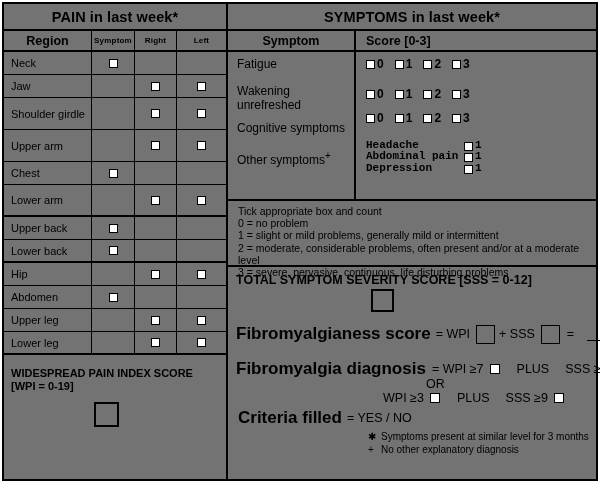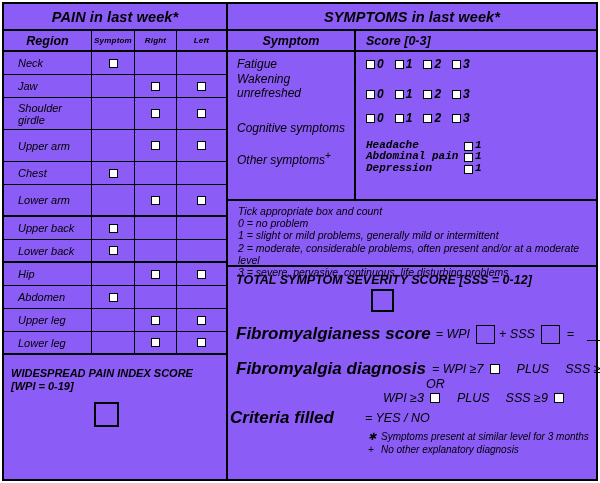--- a/index.html
+++ b/index.html
@@ -1,52 +1,52 @@
 <!DOCTYPE html>
 <html><head>
 <meta charset="utf-8">
 <style>
   html,body{margin:0;padding:0;width:600px;height:483px;overflow:hidden;background:#fff;}
   *{box-sizing:border-box;}
   .frame{
-    width:596px;height:479px;margin:2px;border:2.5px solid #000;background:#8b5cf6;
-    display:flex;font-family:"Liberation Sans",sans-serif;color:#000;font-style:italic;
+    width:596px;height:479px;margin:2px;border:2.5px solid #000;background:#737373;
+    display:flex;font-family:"Liberation Sans",sans-serif;color:#000;
     -webkit-font-smoothing:antialiased;
   }
   .panel-left{width:224px;border-right:2.5px solid #000;display:flex;flex-direction:column;}
   .panel-right{flex:1;display:flex;flex-direction:column;}
   .panel-title{height:27px;border-bottom:2.5px solid #000;display:flex;align-items:center;justify-content:center;font-weight:bold;font-size:14.5px;letter-spacing:.1px;}
 
   
   .pain-header{display:grid;grid-template-columns:88px 43px 42px 1fr;height:21px;border-bottom:2.5px solid #000;}
   .pain-header>div{border-right:1.8px solid #000;display:flex;align-items:center;justify-content:center;font-weight:bold;}
   .pain-header>div:last-child{border-right:none;}
   .h-region{font-size:12.5px;}
   .h-small{font-size:8px;letter-spacing:.2px;}
   .prow{display:grid;grid-template-columns:88px 43px 42px 1fr;height:23px;border-bottom:1.5px solid #000;}
   .prow.tall{height:32px;}
   .prow.gend{border-bottom:2.5px solid #000;}
   .prow>div{border-right:1.8px solid #000;display:flex;align-items:center;}
   .prow>div:last-child{border-right:none;}
-  .plabel{padding-left:14px;font-size:11px;}
+  .plabel{padding-left:7px;font-size:11px;}
   .pbox{justify-content:center;}
   .cb{width:9px;height:9px;border:1.6px solid #000;display:inline-block;background:#fff;flex:none;}
   .pain-footer{flex:1;padding:12px 8px 0 7px;font-weight:bold;font-size:11px;line-height:13px;}
   .wpi-box{width:25px;height:25px;border:2px solid #000;margin:9px 0 0 83px;}
 
   
   .sym-header{display:grid;grid-template-columns:128px 1fr;height:21px;border-bottom:2.5px solid #000;}
   .sym-header .sh1{border-right:2px solid #000;display:flex;align-items:center;justify-content:center;font-weight:bold;font-size:12.5px;}
   .sym-header .sh2{display:flex;align-items:center;padding-left:10px;font-weight:bold;font-size:12.5px;}
   .sym-body{height:149px;border-bottom:2.5px solid #000;display:grid;grid-template-columns:128px 1fr;}
   .sym-labels{border-right:2px solid #000;position:relative;}
   .sym-scores{position:relative;}
   .lbl{position:absolute;left:9px;font-size:12px;line-height:14px;}
   #lbl-fatigue{top:5px;}
-  #lbl-wakening{top:20px;width:82px;}
+  #lbl-wakening{top:32px;width:82px;}
   #lbl-cognitive{top:69px;}
   #lbl-other{top:97px;}
   .score-opts{position:absolute;left:10px;display:flex;gap:11px;font-size:12px;font-weight:bold;}
   .opt{display:flex;align-items:center;gap:2px;}
   #score-row-0{top:5px;}
   #score-row-1{top:35px;}
   #score-row-2{top:59px;}
   .mono-rows{position:absolute;left:10px;top:87px;font-family:"Liberation Mono","DejaVu Sans Mono",monospace;font-size:11px;font-weight:bold;}
   .mono-row{display:flex;align-items:flex-end;height:11.5px;}
   .mono-label{width:98px;white-space:pre;}
@@ -60,21 +60,21 @@
   .fibro-line{left:8px;top:57px;}
   .blabel{font-weight:bold;font-size:17px;}
   .box-md{width:19px;height:19px;border:1.8px solid #000;display:inline-block;margin:0 4px 0 6px;flex:none;}
   .uline{display:inline-block;width:22px;height:13px;border-bottom:1.6px solid #000;margin-left:13px;flex:none;}
   .diag1{left:8px;top:92px;}
   .diag2{left:155px;top:124px;}
   .cbd{width:10px;height:10px;border:1.6px solid #000;display:inline-block;flex:none;margin-left:6px;background:#fff;}
   .gap-plus{margin-left:17px;}
   .gap-sss{margin-left:16px;}
   .diag-or{position:absolute;left:198px;top:110px;font-size:12.5px;}
-  .criteria{left:2px;top:141px;gap:26px;}
+  .criteria{left:10px;top:141px;}
   .footnotes{position:absolute;left:140px;top:163px;font-size:10px;line-height:13px;}
   .fn{display:flex;}
   .fn-marker{width:13px;flex:none;}
 </style>
 </head>
 <body>
 
 <div class="frame">
 
   <div class="panel-left">

